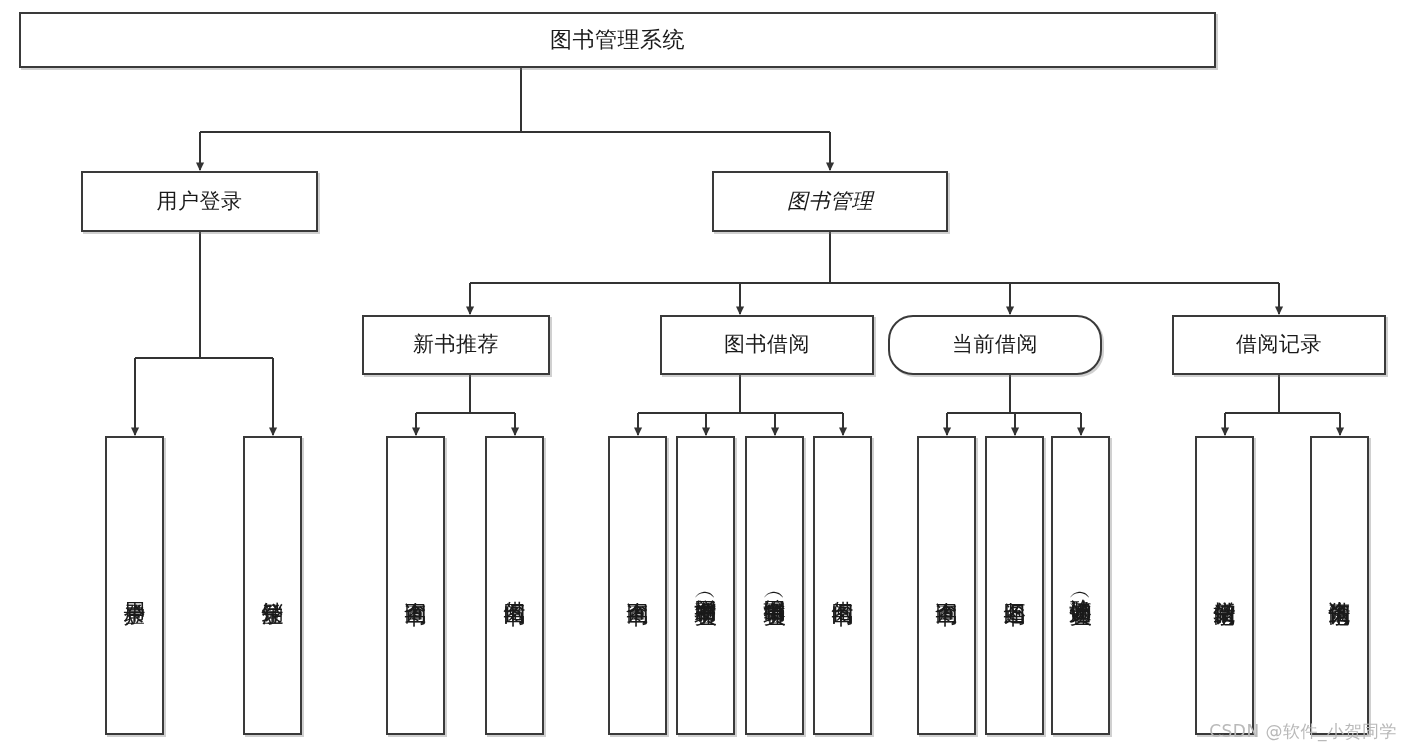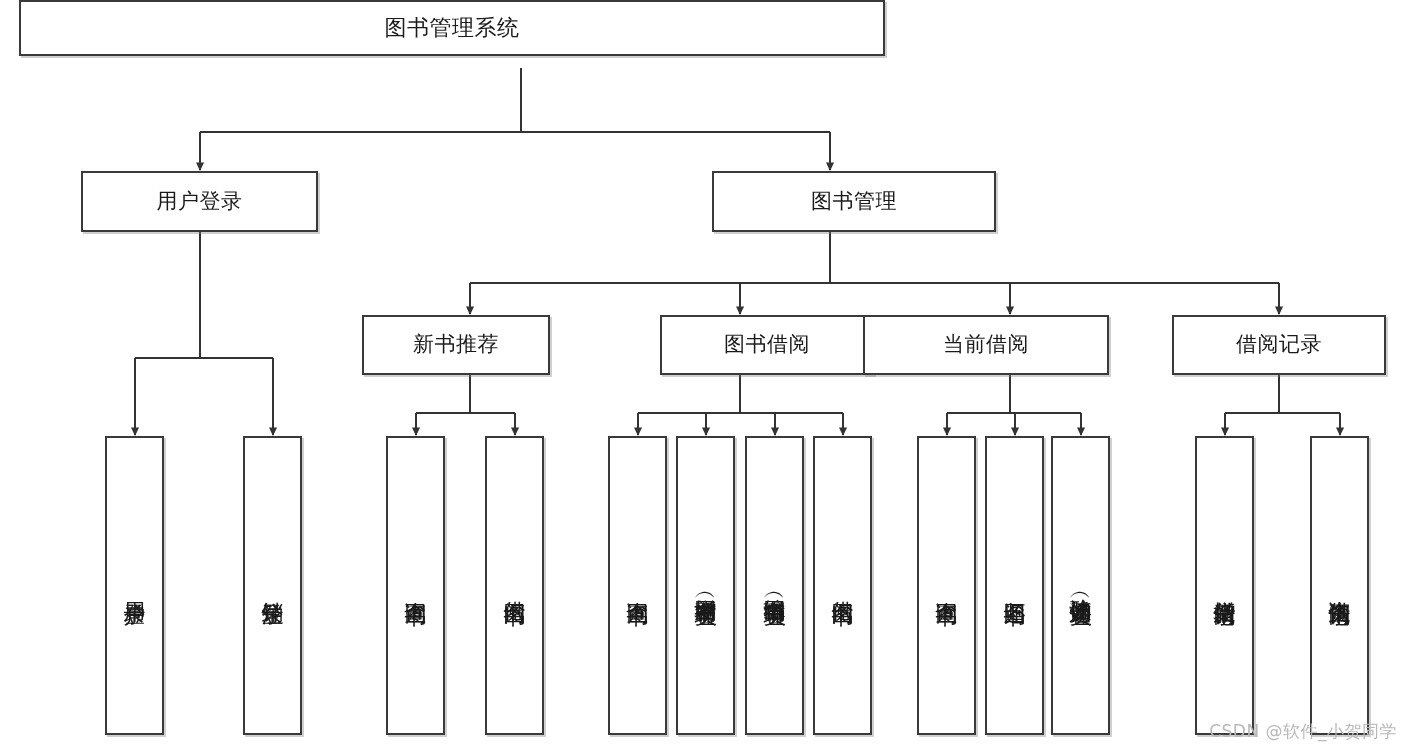--- a/index.html
+++ b/index.html
@@ -109,38 +109,38 @@
         <path d="M947,413 L947,435" marker-end="url(#arrow)"></path>
         <path d="M1015,413 L1015,435" marker-end="url(#arrow)"></path>
         <path d="M1081,413 L1081,435" marker-end="url(#arrow)"></path>
         <path d="M1279,375 L1279,413"></path>
         <path d="M1225,413 L1340,413"></path>
         <path d="M1225,413 L1225,435" marker-end="url(#arrow)"></path>
         <path d="M1340,413 L1340,435" marker-end="url(#arrow)"></path>
       </g>
   </svg>
 
-  <div class="node root h" id="n-root" style="left: 19px; top: 0; width: 866px; height: 56px;">
+  <div class="node root h" id="n-root" style="left: 19px; top: 12px; width: 1197px; height: 56px;">
     <span class="label">图书管理系统</span>
   </div>
 
   <div class="node h" id="n-user-login" style="left: 81px; top: 171px; width: 237px; height: 61px;">
     <span class="label">用户登录</span>
   </div>
-  <div class="node h" id="n-book-management" style="left: 712px; top: 171px; width: 284px; height: 61px;">
+  <div class="node h" id="n-book-management" style="left: 712px; top: 171px; width: 236px; height: 61px; font-style: italic;">
     <span class="label">图书管理</span>
   </div>
 
   <div class="node h" id="n-new-book-recommend" style="left: 362px; top: 315px; width: 188px; height: 60px;">
     <span class="label">新书推荐</span>
   </div>
   <div class="node h" id="n-book-borrow" style="left: 660px; top: 315px; width: 214px; height: 60px;">
     <span class="label">图书借阅</span>
   </div>
-  <div class="node h" id="n-current-borrow" style="left: 863px; top: 315px; width: 246px; height: 60px;">
+  <div class="node h" id="n-current-borrow" style="left: 888px; top: 315px; width: 214px; height: 60px; border-radius: 25px;">
     <span class="label">当前借阅</span>
   </div>
   <div class="node h" id="n-borrow-record" style="left: 1172px; top: 315px; width: 214px; height: 60px;">
     <span class="label">借阅记录</span>
   </div>
 
   <div class="node v" id="n-leaf-leaf-user-login" style="left: 105px; top: 436px; width: 59px; height: 299px;">
     <span class="label">用户登录</span>
   </div>
   <div class="node v" id="n-leaf-leaf-logout" style="left: 243px; top: 436px; width: 59px; height: 299px;">

